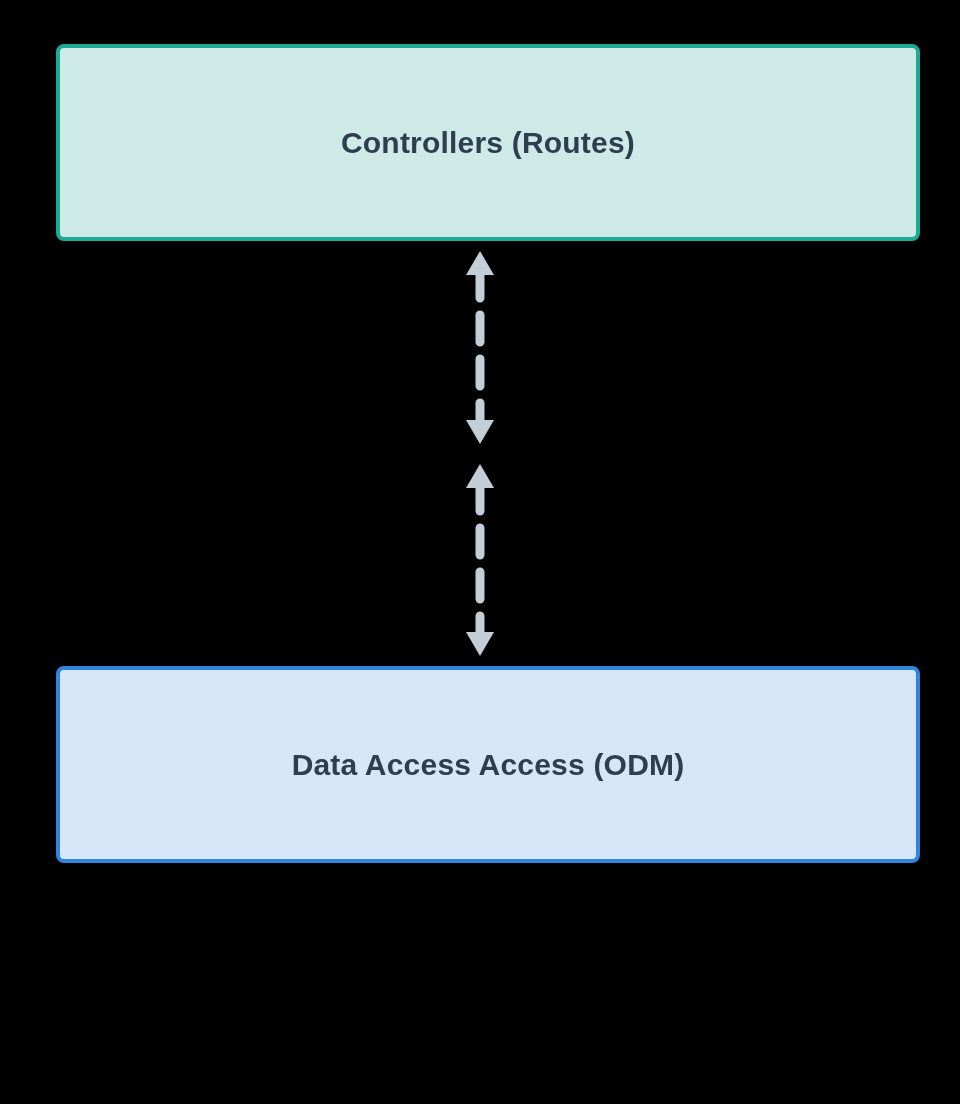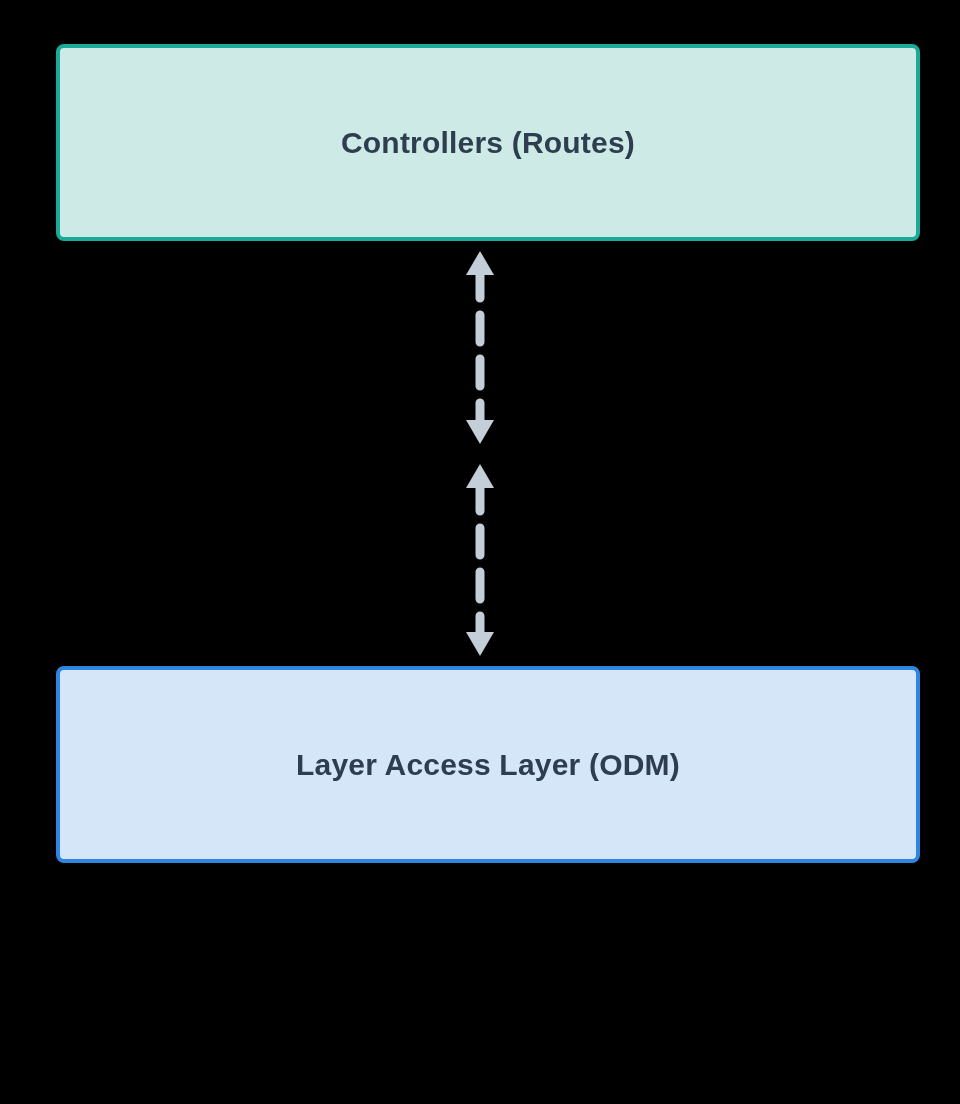--- a/index.html
+++ b/index.html
@@ -68,16 +68,16 @@
   </svg>
 
 
   <svg class="connector" height="212" viewBox="0 0 44 212">
     <polygon points="22,10 8,34 36,34" style="fill: rgb(196, 206, 216);"></polygon>
     <line class="shaft" x1="22" y1="30" x2="22" y2="182" style="stroke: rgb(196, 206, 216);"></line>
     <polygon points="22,202 8,178 36,178" style="fill: rgb(196, 206, 216);"></polygon>
   </svg>
 
   <div class="node" style="background-color: rgb(213, 230, 248); border-color: rgb(46, 134, 222);">
-    <span class="node-label" style="color: rgb(46, 61, 79);">Layer Access Layer (ODM)</span>
+    <span class="node-label" style="color: rgb(46, 61, 79);">Data Access Access (ODM)</span>
   </div>
 
 </div>
 
 </body></html>

